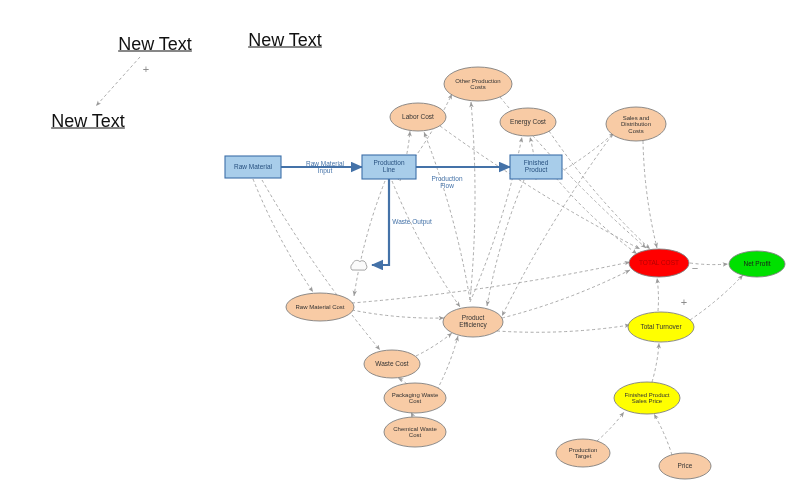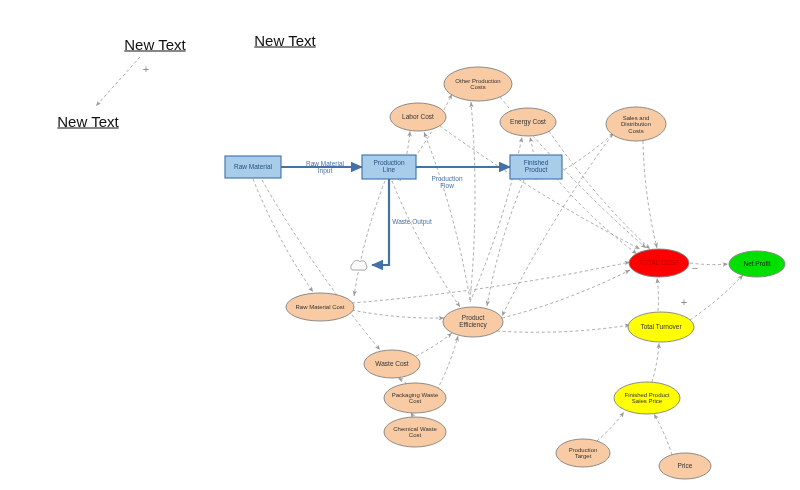--- a/index.html
+++ b/index.html
@@ -43,21 +43,21 @@
     text-align: center;
     line-height: 1.1;
     white-space: pre-line;
     transform: translate(-50%, -50%);
     color: #4472a8;
     font-size: 6.5px;
   }
   .free-text {
     transform: translate(-50%, -50%);
     color: #111111;
-    font-size: 15px;
+    font-size: 18px;
     text-decoration: underline;
     white-space: nowrap;
   }
   .sign-label {
     transform: translate(-50%, -50%);
     color: #8c8c8c;
     font-size: 11px;
   }
 </style>
 </head>

